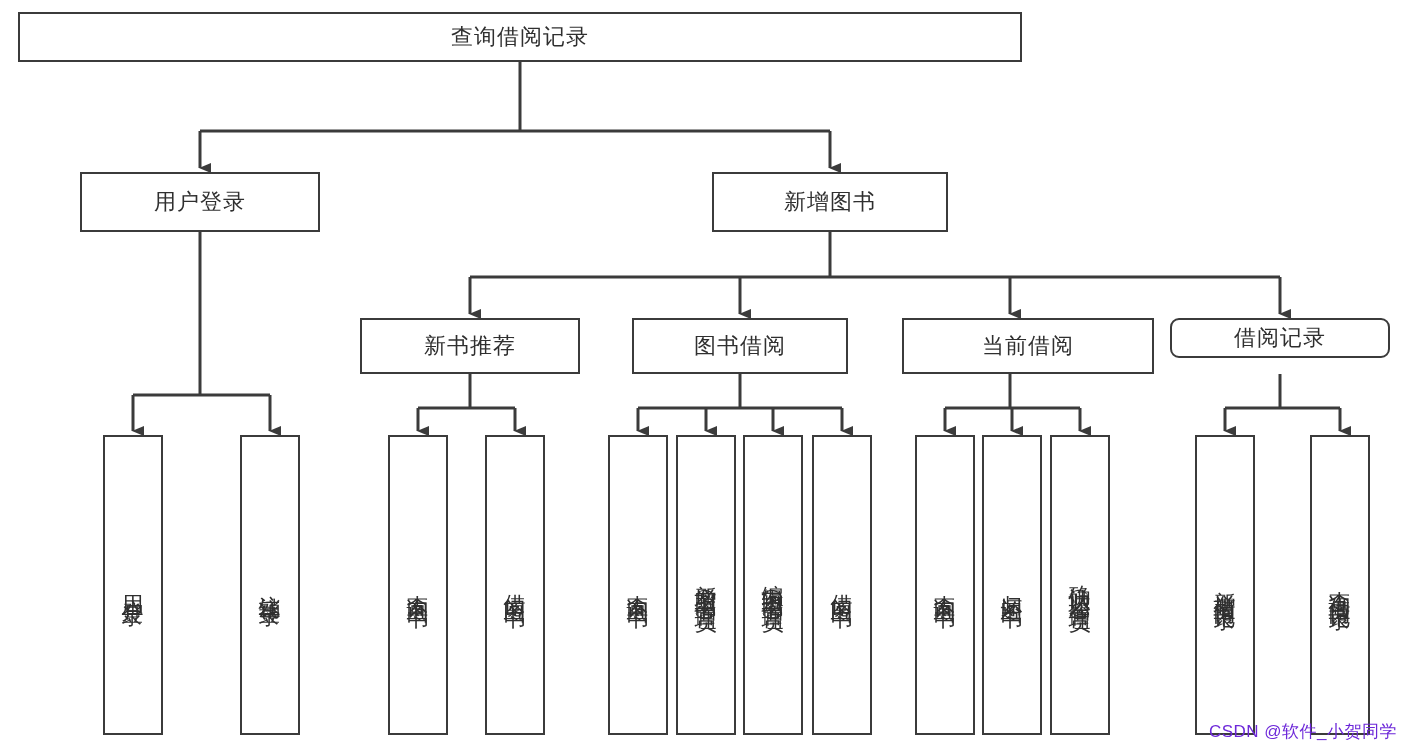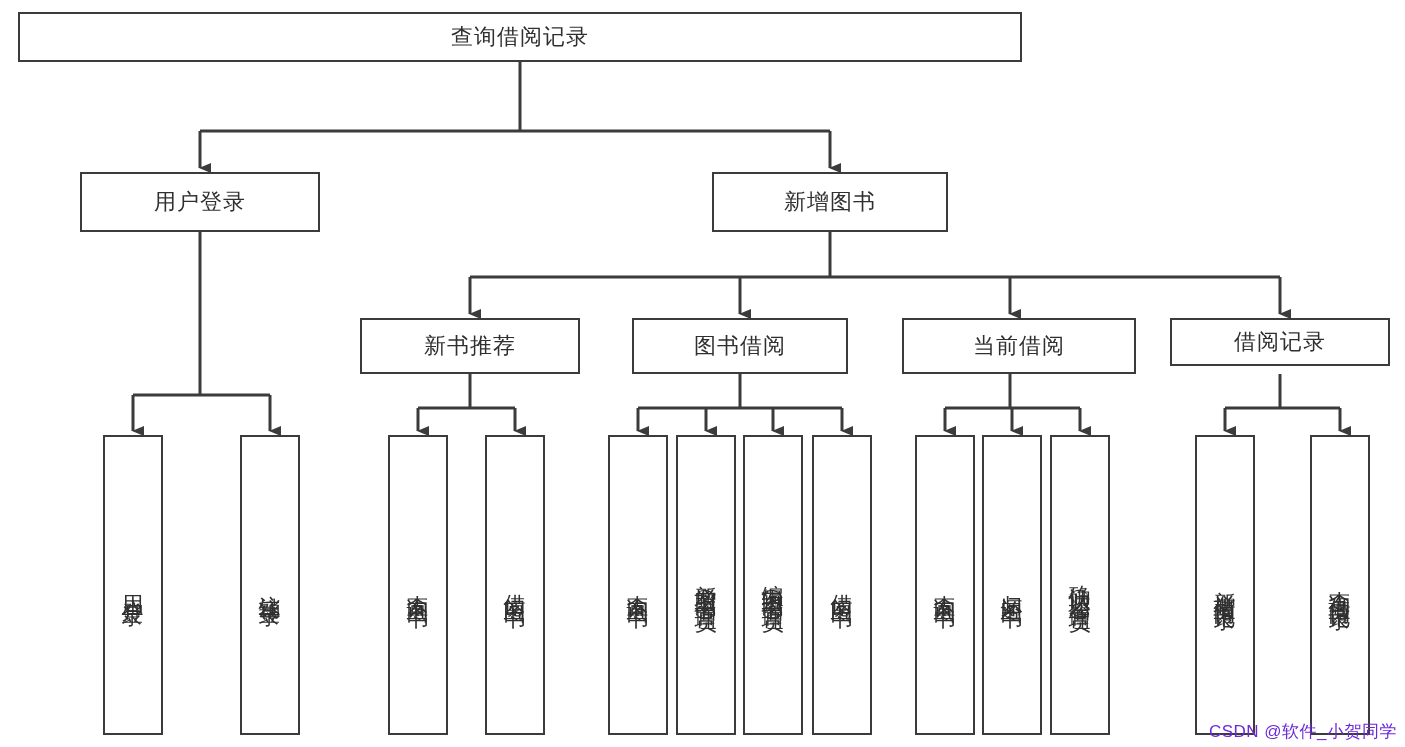--- a/index.html
+++ b/index.html
@@ -83,24 +83,24 @@
   <div class="node horiz" style="left:712px;top:172px;width:236px;height:60px;">
     <span>新增图书</span>
   </div>
 
   <div class="node horiz" style="left:360px;top:318px;width:220px;height:56px;">
     <span>新书推荐</span>
   </div>
   <div class="node horiz" style="left:632px;top:318px;width:216px;height:56px;">
     <span>图书借阅</span>
   </div>
-  <div class="node horiz" style="left:902px;top:318px;width:234px;height:56px;">
+  <div class="node horiz" style="left:902px;top:318px;width:252px;height:56px;">
     <span>当前借阅</span>
   </div>
-  <div class="node horiz" style="left:1170px;top:318px;width:220px;height:48px;">
+  <div class="node horiz" style="left:1170px;top:318px;width:220px;height:40px;border-radius:9px;">
     <span>借阅记录</span>
   </div>
 
   <div class="node vert" style="left:103px;top:435px;width:60px;height:300px;">
     <span>用户登录</span>
   </div>
   <div class="node vert" style="left:240px;top:435px;width:60px;height:300px;">
     <span>注销登录</span>
   </div>
 

